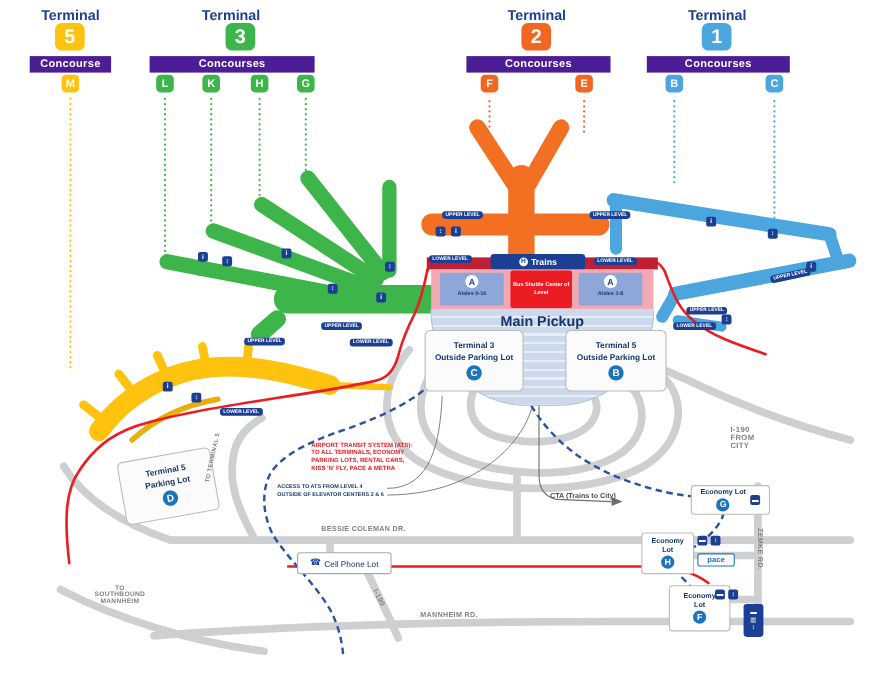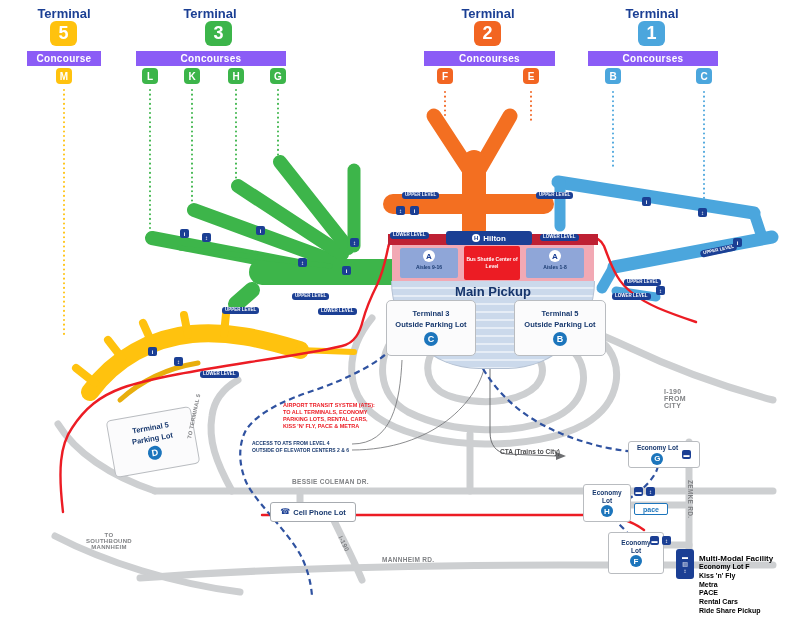--- a/index.html
+++ b/index.html
@@ -1,20 +1,20 @@
 <!DOCTYPE html>
 <html><head>
 <meta charset="utf-8">
 <style>
   html,body{margin:0;padding:0;background:#fff;}
   .stage{position:relative;width:791px;height:632px;background:#fff;font-family:"Liberation Sans",sans-serif;overflow:hidden;}
   .abs{position:absolute;}
   .t-label{color:#1B3F94;font-weight:bold;font-size:13px;text-align:center;}
   .t-num{color:#fff;font-weight:bold;font-size:18px;width:27px;height:25px;border-radius:6px;display:flex;align-items:center;justify-content:center;}
-  .c-bar{background:#8b5cf6;color:#fff;font-weight:bold;font-size:10px;height:15px;display:flex;align-items:center;justify-content:center;letter-spacing:.3px;}
+  .c-bar{background:#4c1d95;color:#fff;font-weight:bold;font-size:10px;height:15px;display:flex;align-items:center;justify-content:center;letter-spacing:.3px;}
   .c-badge{width:16px;height:16px;border-radius:4px;color:#fff;font-weight:bold;font-size:10px;display:flex;align-items:center;justify-content:center;}
   .lvl{background:#1B3F94;color:#fff;font-size:4.5px;font-weight:bold;padding:1px 3px;border-radius:3px;white-space:nowrap;line-height:1;z-index:4;}
   .mic{width:9px;height:9px;background:#1B3F94;border-radius:2px;color:#fff;font-size:6px;font-weight:bold;display:flex;align-items:center;justify-content:center;line-height:1;z-index:4;}
   .lot{background:#FBFBFC;border:1px solid #B9BCC0;border-radius:5px;display:flex;flex-direction:column;align-items:center;justify-content:center;gap:2px;z-index:4;}
   .lot-name{color:#17386E;font-weight:bold;font-size:7.5px;line-height:1.15;text-align:center;}
   .badge-circ{background:#1C75BC;color:#fff;border-radius:50%;font-weight:bold;display:flex;align-items:center;justify-content:center;}
   .badge-15{width:14px;height:14px;font-size:9px;}
   .road-label{color:#808285;font-weight:bold;font-size:6.5px;letter-spacing:.3px;white-space:nowrap;z-index:4;}
   .note-red{color:#EC1C24;font-weight:bold;font-size:5.5px;line-height:1.3;white-space:pre-line;z-index:4;}
   .note-dark{color:#17386E;font-weight:bold;font-size:5px;line-height:1.3;white-space:pre-line;z-index:4;}
@@ -141,21 +141,21 @@
   <div class="abs t-label" style="left:612px;top:6px;width:80px">Terminal</div>
   <div class="abs t-num" style="left:638px;top:21px;background:#4BA6DD">1</div>
   <div class="abs c-bar" style="left:588px;top:51px;width:130px">Concourses</div>
   <div class="abs c-badge" style="left:605px;top:68px;background:#4BA6DD">B</div>
   <div class="abs c-badge" style="left:696px;top:68px;background:#4BA6DD">C</div>
 
   <div class="abs" style="left:388px;top:228px;width:210px;height:160px;z-index:3">
     <div class="abs" style="left:0;top:6px;width:210px;height:11px;background:#BE2033"></div>
     <div class="abs" style="left:58px;top:3px;width:86px;height:14px;background:#1B3F94;border-radius:3px;display:flex;align-items:center;justify-content:center;gap:3px">
       <span style="width:8px;height:8px;border-radius:50%;background:#fff;color:#1B3F94;font-size:6px;font-weight:bold;display:flex;align-items:center;justify-content:center">H</span>
-      <span style="color:#fff;font-size:8px;font-weight:bold">Hilton</span>
+      <span style="color:#fff;font-size:8px;font-weight:bold">Trains</span>
     </div>
     <div class="abs" style="left:4px;top:17px;width:202px;height:36px;background:#F2A9B4">
       <div class="abs" style="left:8px;top:3px;width:58px;height:30px;background:#8FA6D8;border-radius:2px">
         <div class="badge-circ" style="width:12px;height:12px;font-size:8px;background:#fff;color:#1B3F94;margin:2px auto 0">A</div>
         <div style="color:#17386E;font-size:5px;font-weight:bold;text-align:center;margin-top:2px">Aisles 9-16</div>
       </div>
       <div class="abs" style="left:72px;top:1px;width:56px;height:34px;background:#EC1C24;border-radius:2px;display:flex;align-items:center;justify-content:center;text-align:center;padding:1px;box-sizing:border-box">
         <span style="color:#fff;font-size:5px;font-weight:bold;line-height:1.35">Bus Shuttle Center of Level</span>
       </div>
       <div class="abs" style="left:134px;top:3px;width:58px;height:30px;background:#8FA6D8;border-radius:2px">
@@ -178,21 +178,21 @@
     <div class="lot-name">Outside Parking Lot</div>
     <div class="badge-circ badge-15">B</div>
   </div>
   <div class="abs lot" style="left:110px;top:413px;width:84px;height:56px;transform:rotate(-10deg)">
     <div class="lot-name">Terminal 5</div>
     <div class="lot-name">Parking Lot</div>
     <div class="badge-circ badge-15">D</div>
   </div>
   <div class="abs" style="left:270px;top:502px;width:86px;height:20px;background:#fff;border:1px solid #A7ABB0;border-radius:3px;display:flex;align-items:center;justify-content:center;gap:3px;z-index:4;box-sizing:border-box">
     <span style="color:#1B3F94;font-size:8px;line-height:1">☎</span>
-    <span style="color:#17386E;font-weight:bold;font-size:7.5px">Cell Phone Lot</span>
+    <span style="color:#17386E;font-weight:normal;font-size:7.5px">Cell Phone Lot</span>
   </div>
 
   <div class="abs" style="left:628px;top:441px;width:72px;height:27px;background:#fff;border:1px solid #B9BCC0;border-radius:3px;z-index:4;display:flex;align-items:center;justify-content:center;gap:4px;box-sizing:border-box">
     <div style="display:flex;flex-direction:column;align-items:center;gap:1px">
       <span class="lot-name" style="font-size:6.5px">Economy Lot</span>
       <span class="badge-circ" style="width:12px;height:12px;font-size:8px">G</span>
     </div>
     <span class="mic">▬</span>
   </div>
   <div class="abs" style="left:583px;top:484px;width:48px;height:38px;background:#fff;border:1px solid #B9BCC0;border-radius:3px;z-index:4;display:flex;flex-direction:column;align-items:center;justify-content:center;gap:1px;box-sizing:border-box">
@@ -210,29 +210,20 @@
     <span class="lot-name" style="font-size:6.5px">Lot</span>
     <span class="badge-circ" style="width:12px;height:12px;font-size:8px">F</span>
   </div>
   <span class="abs mic" style="left:650px;top:536px">▬</span>
   <span class="abs mic" style="left:662px;top:536px">↕</span>
 
   <div class="abs" style="left:676px;top:549px;width:18px;height:30px;background:#1B3F94;border-radius:3px;display:flex;flex-direction:column;align-items:center;justify-content:center;gap:1px;z-index:4">
     <span style="color:#fff;font-size:6px;line-height:1">▬</span>
     <span style="color:#fff;font-size:6px;line-height:1">▥</span>
     <span style="color:#fff;font-size:6px;line-height:1">↕</span>
-  </div>
-  <div class="abs" style="left:699px;top:554px;width:92px;z-index:4">
-    <div class="mm-title">Multi-Modal Facility</div>
-    <div class="mm-item">Economy Lot F</div>
-    <div class="mm-item">Kiss 'n' Fly</div>
-    <div class="mm-item">Metra</div>
-    <div class="mm-item">PACE</div>
-    <div class="mm-item">Rental Cars</div>
-    <div class="mm-item">Ride Share Pickup</div>
   </div>
 
   <span class="abs lvl" style="left:402px;top:192px">UPPER LEVEL</span>
   <span class="abs lvl" style="left:390px;top:232px">LOWER LEVEL</span>
   <span class="abs lvl" style="left:536px;top:192px">UPPER LEVEL</span>
   <span class="abs lvl" style="left:540px;top:234px">LOWER LEVEL</span>
   <span class="abs lvl" style="left:292px;top:293px">UPPER LEVEL</span>
   <span class="abs lvl" style="left:318px;top:308px">LOWER LEVEL</span>
   <span class="abs lvl" style="left:222px;top:307px">UPPER LEVEL</span>
   <span class="abs lvl" style="left:200px;top:371px">LOWER LEVEL</span>

